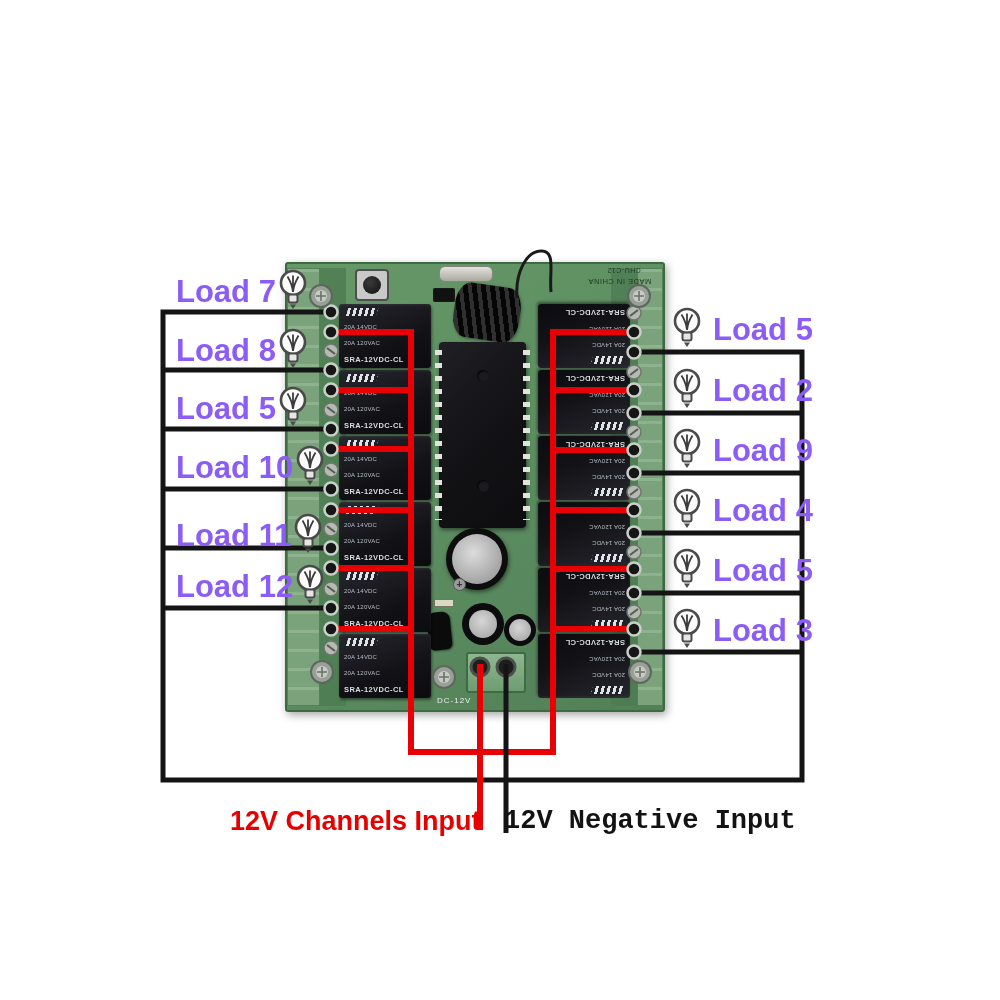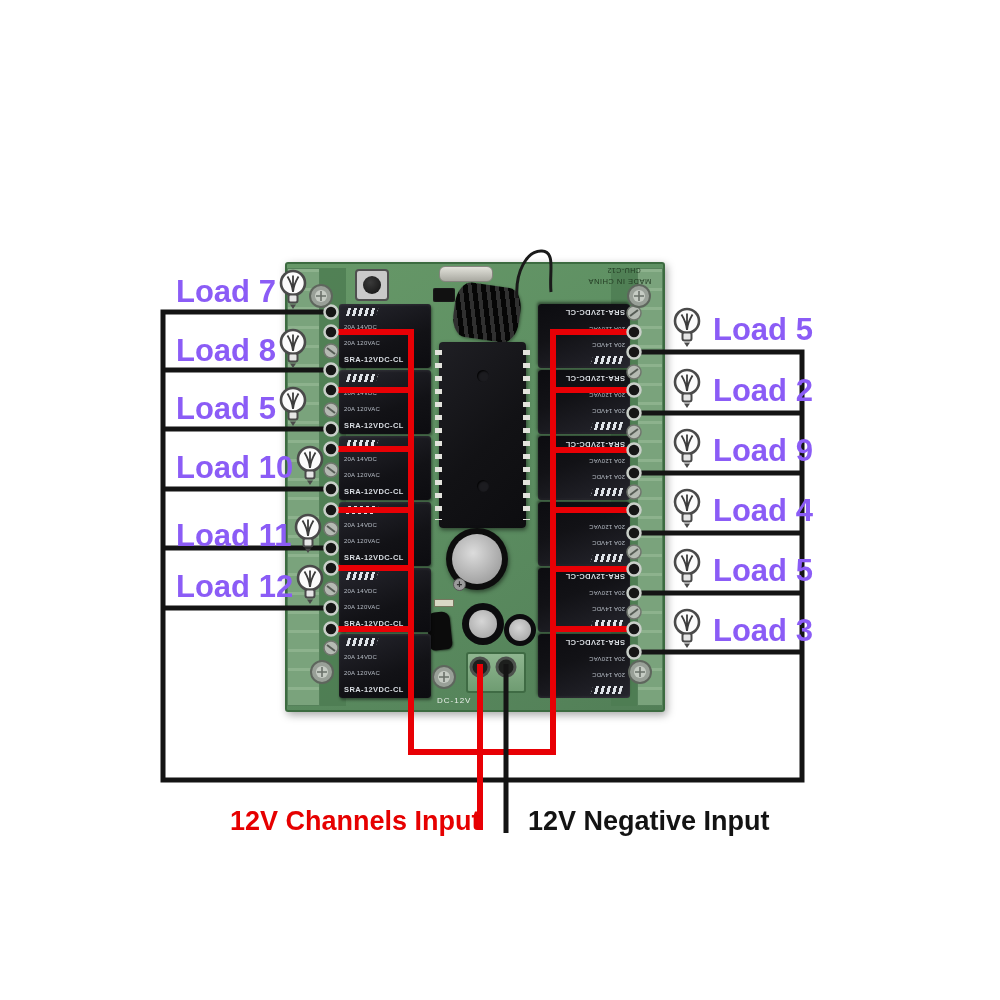--- a/index.html
+++ b/index.html
@@ -95,21 +95,21 @@
   
   .load{position:absolute;height:44px;display:flex;align-items:center;z-index:6;}
   .load.leftside{left:176px;width:116px;justify-content:space-between;}
   .load.rightside{left:670px;gap:9px;}
   .load .txt{font-size:31px;font-weight:bold;color:#8b5cf6;white-space:nowrap;}
   .bulb{flex:0 0 auto;}
 
   
   .input-label{position:absolute;top:806px;font-size:27px;font-weight:bold;white-space:nowrap;z-index:6;}
   .input-label.pos{left:230px;width:232px;text-align:right;color:#e60000;}
-  .input-label.neg{left:528px;color:#131313;}
+  .input-label.neg{left:504px;color:#131313;font-family:Liberation Mono, monospace;}
 </style>
 </head>
 <body>
 
 <div class="canvas">
 
 
   <div class="board">
     <div class="strip left"></div>
     <div class="strip right"></div>

